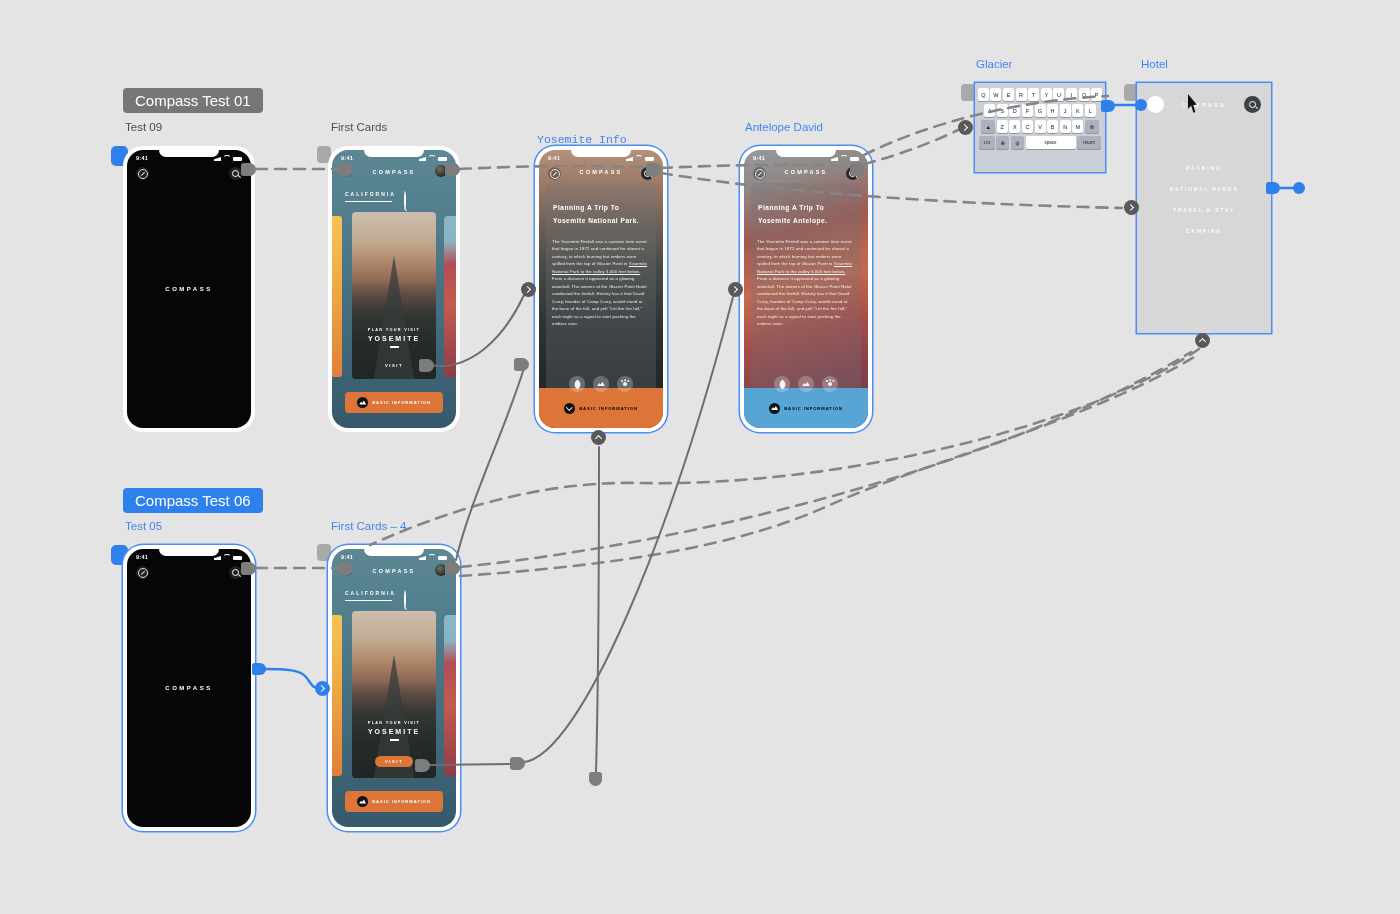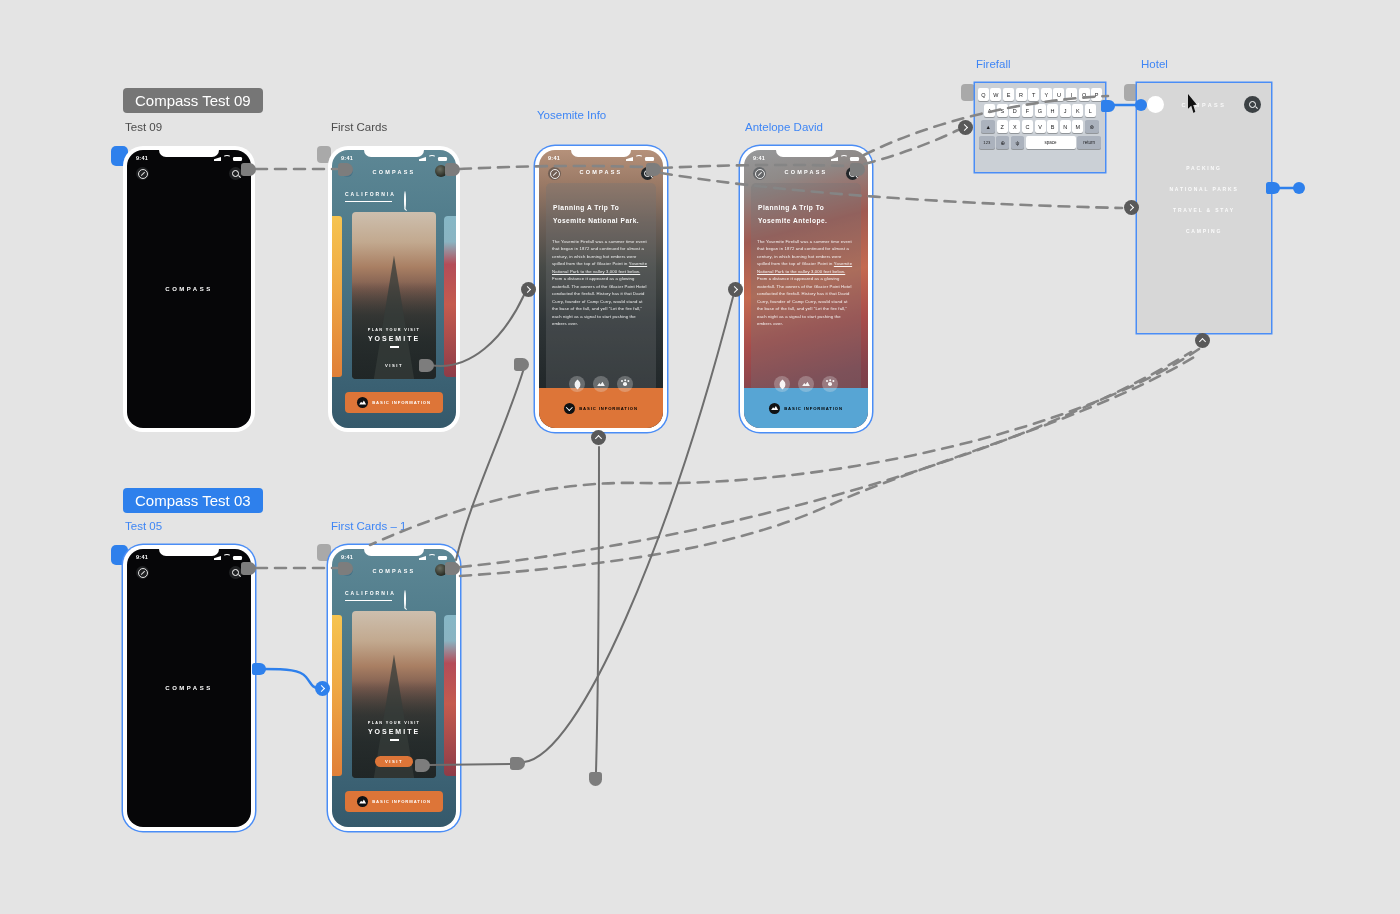--- a/index.html
+++ b/index.html
@@ -122,31 +122,31 @@
   .chev{width:4px;height:4px;border-right:1.6px solid #fff;border-bottom:1.6px solid #fff;transform:rotate(-45deg);margin-left:-2px;}
   .chev.up{transform:rotate(-135deg);margin-left:0;margin-top:2px;}
 
   
   .cursor{position:absolute;left:1188px;top:94px;width:13px;height:19px;background:#111;z-index:100;
     clip-path:polygon(0 0,0 78%,25% 62%,42% 100%,56% 94%,40% 58%,68% 56%);filter:drop-shadow(0 0 1px #fff);}
 </style>
 </head>
 <body>
 
-<div class="flowbadge gray" style="left:123px;top:88px;">Compass Test 09</div>
-<div class="flowbadge blue" style="left:123px;top:488px;">Compass Test 03</div>
+<div class="flowbadge gray" style="left:123px;top:88px;">Compass Test 01</div>
+<div class="flowbadge blue" style="left:123px;top:488px;">Compass Test 06</div>
 
 <div class="flabel" style="left:125px;top:121px;">Test 09</div>
 <div class="flabel" style="left:331px;top:121px;">First Cards</div>
-<div class="flabel blue" style="left:537px;top:109px;">Yosemite Info</div>
+<div class="flabel blue" style="left:537px;top:133px;font-family:Liberation Mono, monospace;">Yosemite Info</div>
 <div class="flabel blue" style="left:745px;top:121px;">Antelope David</div>
-<div class="flabel blue" style="left:976px;top:58px;">Firefall</div>
+<div class="flabel blue" style="left:976px;top:58px;">Glacier</div>
 <div class="flabel blue" style="left:1141px;top:58px;">Hotel</div>
 <div class="flabel blue" style="left:125px;top:520px;">Test 05</div>
-<div class="flabel blue" style="left:331px;top:520px;">First Cards – 1</div>
+<div class="flabel blue" style="left:331px;top:520px;">First Cards – 4</div>
 
 <div class="starttab blue" style="left:111px;top:146px;"></div>
 <div class="starttab blue" style="left:111px;top:545px;"></div>
 <div class="starttab gray" style="left:317px;top:146px;"></div>
 <div class="starttab gray" style="left:317px;top:544px;"></div>
 <div class="starttab gray" style="left:961px;top:84px;"></div>
 <div class="starttab gray" style="left:1124px;top:84px;"></div>
 
 <div class="phone" style="left:123px;top:146px;">
   <div class="screen bg-black">

